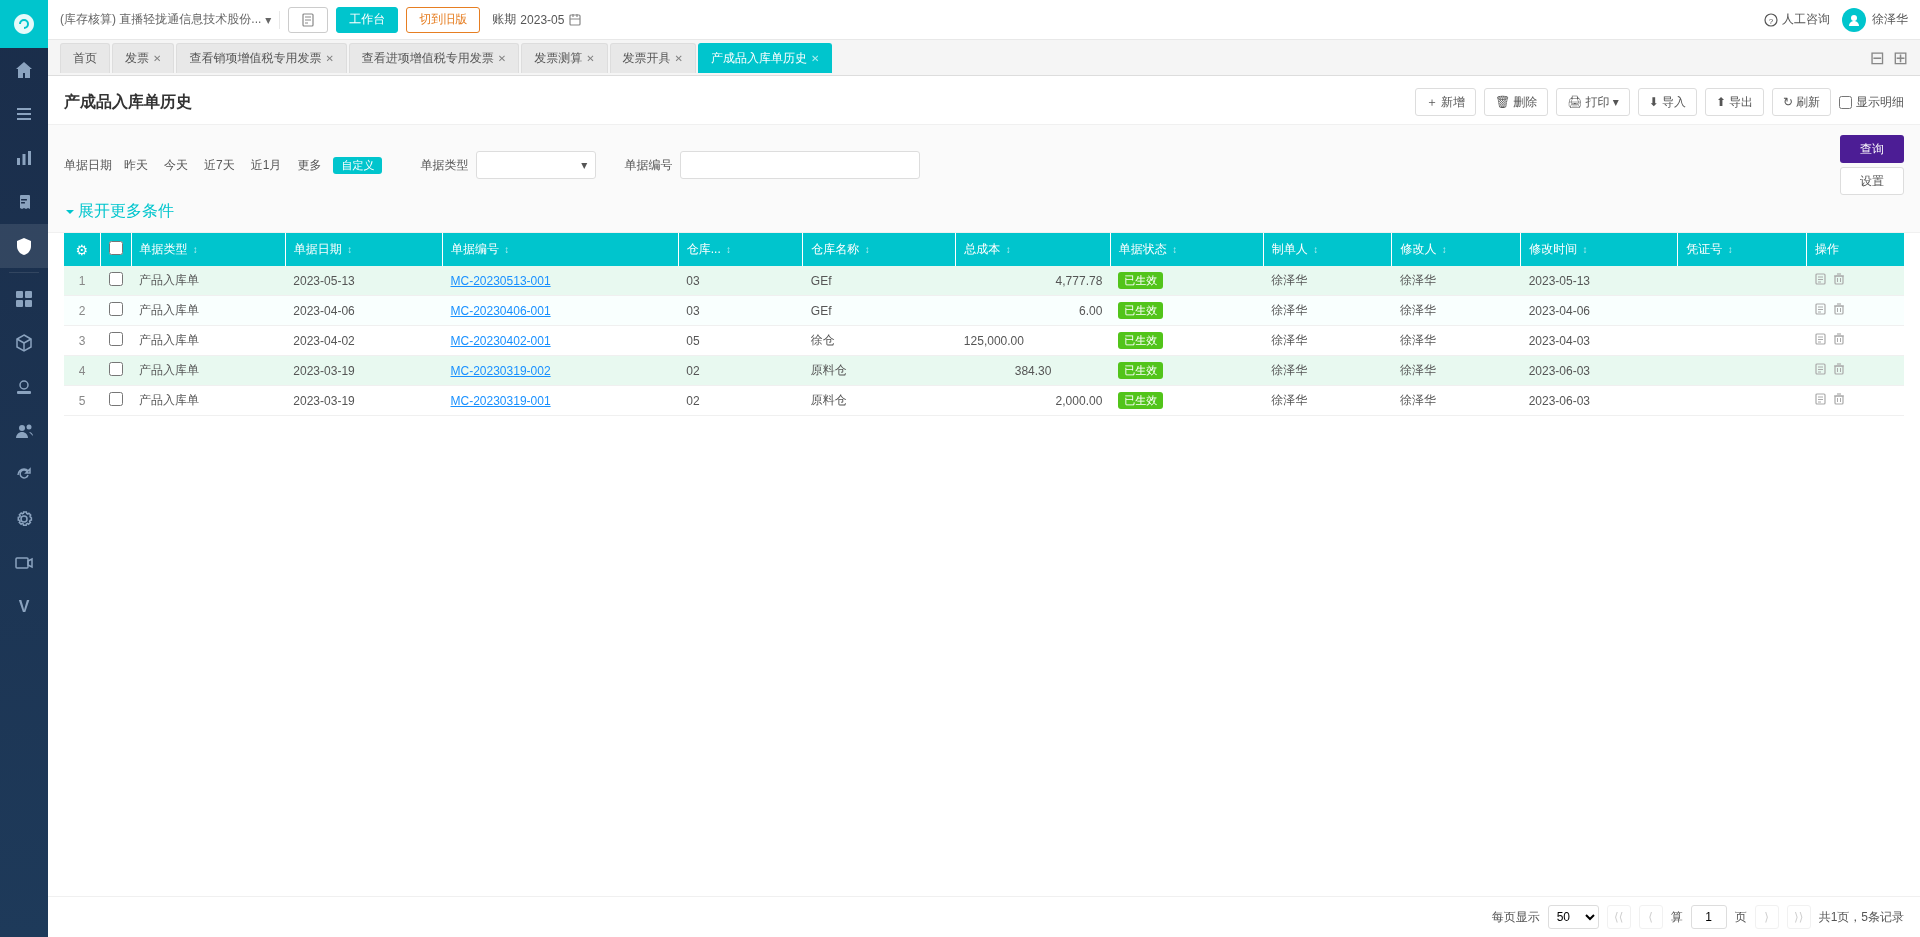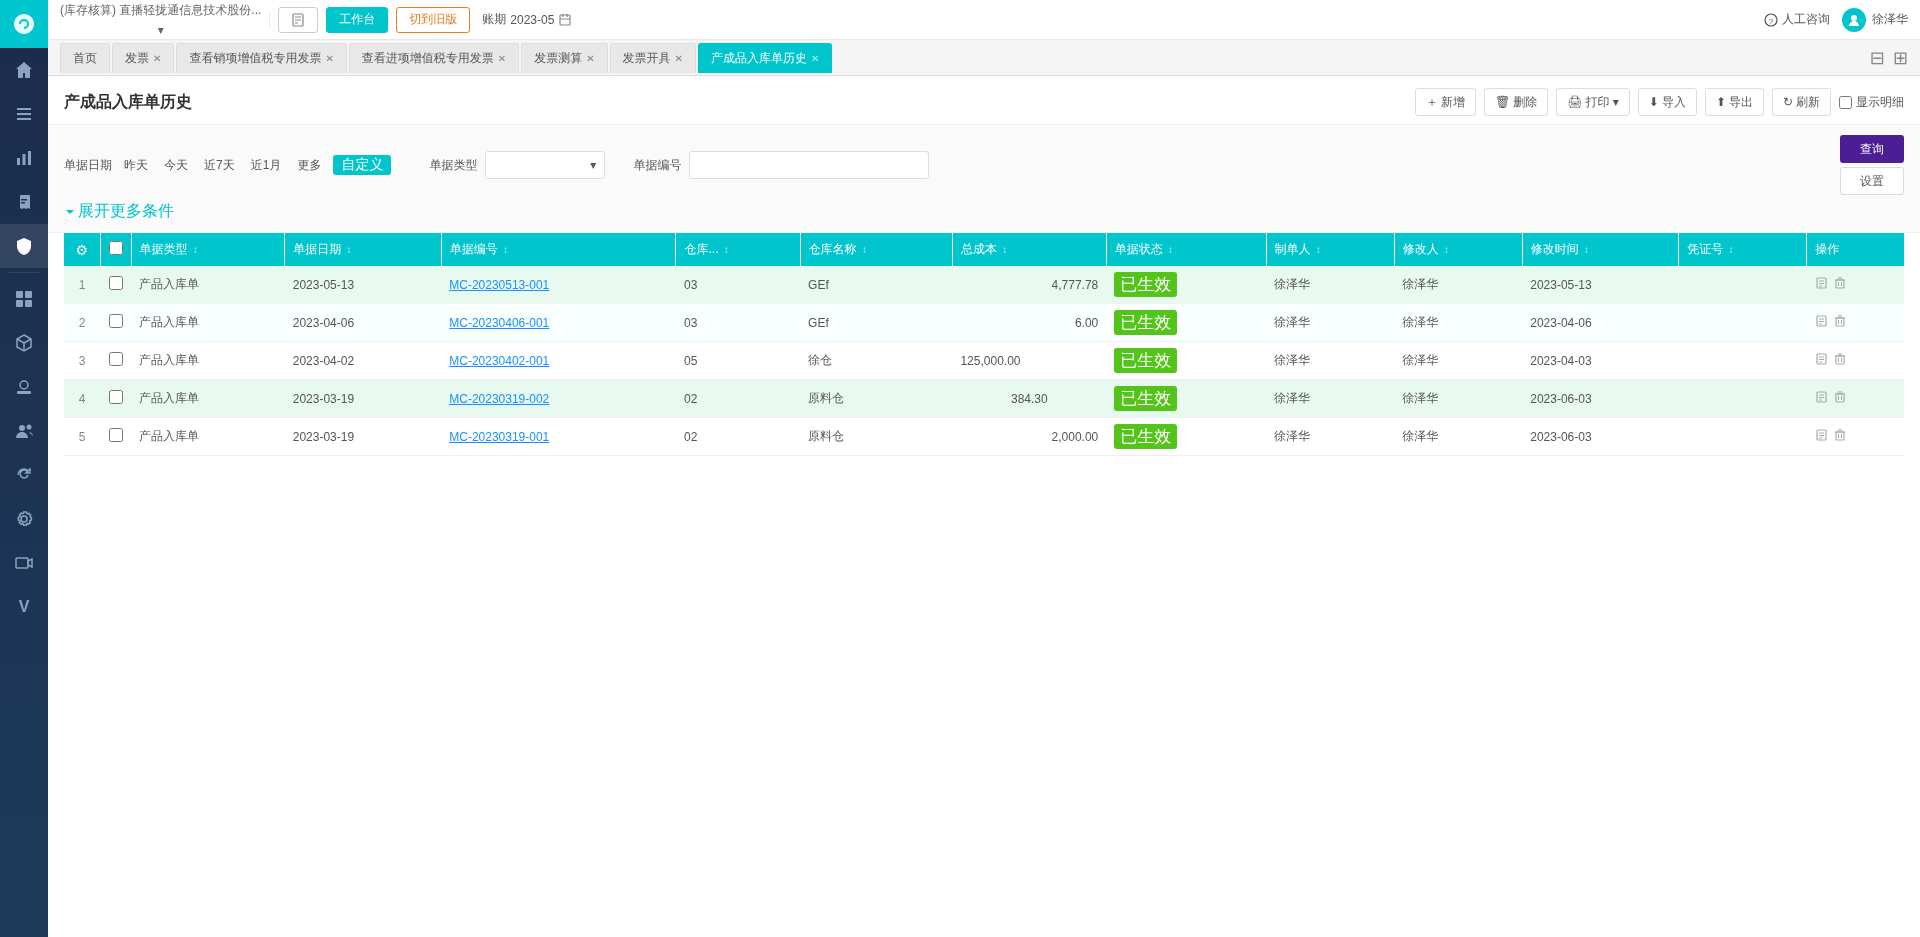--- a/index.html
+++ b/index.html
@@ -12,21 +12,21 @@
     .sidebar-item { width: 48px; height: 44px; display: flex; align-items: center; justify-content: center; color: #8ba3bf; cursor: pointer; position: relative; }
     .sidebar-item:hover, .sidebar-item.active { color: #fff; background: rgba(255,255,255,0.1); }
     .sidebar-item svg { width: 20px; height: 20px; }
     .sidebar-divider { width: 30px; height: 1px; background: rgba(255,255,255,0.1); margin: 4px 0; }
 
     
     .main { flex: 1; display: flex; flex-direction: column; overflow: hidden; }
 
     
     .topbar { height: 40px; background: #fff; display: flex; align-items: center; padding: 0 12px; border-bottom: 1px solid #e8e8e8; flex-shrink: 0; gap: 8px; }
-    .topbar-company { font-size: 12px; color: #555; display: flex; align-items: center; gap: 4px; flex-direction: column; }
+    .topbar-company { font-size: 12px; color: #555; display: flex; align-items: center; gap: 4px; }
     .topbar-company span { color: #666; }
     .topbar-btn { height: 26px; padding: 0 12px; border-radius: 3px; border: 1px solid #ccc; background: #fff; cursor: pointer; font-size: 12px; color: #555; display: flex; align-items: center; gap: 3px; }
     .topbar-btn.primary { background: #00c5cd; color: #fff; border-color: #00c5cd; }
     .topbar-btn.warn { background: #fff; color: #e67e22; border-color: #e67e22; }
     .topbar-period { font-size: 12px; color: #555; display: flex; align-items: center; gap: 4px; margin-left: 4px; }
     .topbar-right { margin-left: auto; display: flex; align-items: center; gap: 12px; font-size: 12px; color: #555; }
     .topbar-right .user-icon { width: 24px; height: 24px; border-radius: 50%; background: #00c5cd; display: flex; align-items: center; justify-content: center; color: #fff; font-size: 11px; }
 
     
     .tabbar { height: 36px; background: #f5f5f5; display: flex; align-items: center; padding: 0 12px; border-bottom: 1px solid #ddd; flex-shrink: 0; gap: 2px; }
@@ -63,42 +63,42 @@
     thead th { padding: 8px 8px; text-align: left; white-space: nowrap; font-weight: 500; border-right: 1px solid rgba(255,255,255,0.2); position: relative; }
     thead th:last-child { border-right: none; }
     thead th .sort-icon { font-size: 10px; color: rgba(255,255,255,0.7); margin-left: 2px; }
     tbody tr { border-bottom: 1px solid #f0f0f0; }
     tbody tr:nth-child(odd) { background: #fff; }
     tbody tr:nth-child(even) { background: #f9fffe; }
     tbody tr.highlight { background: #e8f9f0 !important; }
     tbody td { padding: 6px 8px; color: #555; white-space: nowrap; }
     .row-num { color: #888; text-align: center; width: 30px; }
     .link-text { color: #1890ff; cursor: pointer; text-decoration: underline; }
-    .status-badge { display: inline-block; padding: 1px 6px; border-radius: 3px; font-size: 17px; color: #fff; background: #52c41a; }
+    .status-badge { display: inline-block; padding: 1px 6px; border-radius: 3px; font-size: 11px; color: #fff; background: #52c41a; }
     .status-badge.active { background: #52c41a; }
     .col-checkbox { width: 30px; text-align: center; }
     .action-icons { display: flex; align-items: center; gap: 4px; }
     .action-icon { color: #aaa; cursor: pointer; font-size: 14px; }
 
     
     .table-footer { padding: 8px 16px; border-top: 1px solid #e8e8e8; background: #fafafa; display: flex; align-items: center; }
     .total-label { color: #888; }
     .total-value { font-size: 13px; font-weight: 600; color: #333; margin-left: 200px; }
 
     
     .pagination { padding: 8px 16px; display: flex; align-items: center; justify-content: flex-end; gap: 8px; font-size: 12px; color: #555; border-top: 1px solid #f0f0f0; }
     .page-size-select { height: 24px; border: 1px solid #ddd; border-radius: 3px; padding: 0 4px; font-size: 12px; background: #fff; }
     .page-nav { width: 24px; height: 24px; border: 1px solid #ddd; border-radius: 3px; background: #fff; display: flex; align-items: center; justify-content: center; cursor: pointer; font-size: 12px; color: #888; }
     .page-nav.disabled { opacity: 0.4; cursor: not-allowed; }
     .page-input { height: 24px; width: 36px; border: 1px solid #ddd; border-radius: 3px; text-align: center; font-size: 12px; }
 
     .checkbox { width: 14px; height: 14px; cursor: pointer; }
     .gear-icon { color: #fff; cursor: pointer; font-size: 14px; }
 
-    .custom-btn { display: inline-block; padding: 1px 8px; background: #00c5cd; color: #fff; border-radius: 3px; font-size: 14px; cursor: pointer; }
+    .custom-btn { display: inline-block; padding: 1px 8px; background: #00c5cd; color: #fff; border-radius: 3px; font-size: 11px; cursor: pointer; }
   </style>
 </head>
 <body>
 
 <div class="sidebar">
   <div class="sidebar-logo">
     <svg viewBox="0 0 28 28" fill="none">
       <path d="M14 4C8.477 4 4 8.477 4 14s4.477 10 10 10 10-4.477 10-10S19.523 4 14 4z" fill="white" opacity="0.9"></path>
       <path d="M10 14c0-2.2 1.8-4 4-4s4 1.8 4 4-1.8 4-4 4" stroke="#00c5cd" stroke-width="2" fill="none"></path>
     </svg>
@@ -540,15 +540,31 @@
                     </svg>
           </span>
         </div>
       </td>
     </tr>
           </tbody>
       </table>
     </div>
 
 
+    <div class="pagination">
+      <span>每页显示</span>
+      <select class="page-size-select">
+        <option>50</option>
+        <option>100</option>
+        <option>200</option>
+      </select>
+      <div class="page-nav disabled">⟨⟨</div>
+      <div class="page-nav disabled">⟨</div>
+      <span>算</span>
+      <input type="text" class="page-input" value="1" style="">
+      <span>页</span>
+      <div class="page-nav disabled">⟩</div>
+      <div class="page-nav disabled">⟩⟩</div>
+      <span>共1页，5条记录</span>
+    </div>
 
   </div>
 </div>
 
 </body></html>

